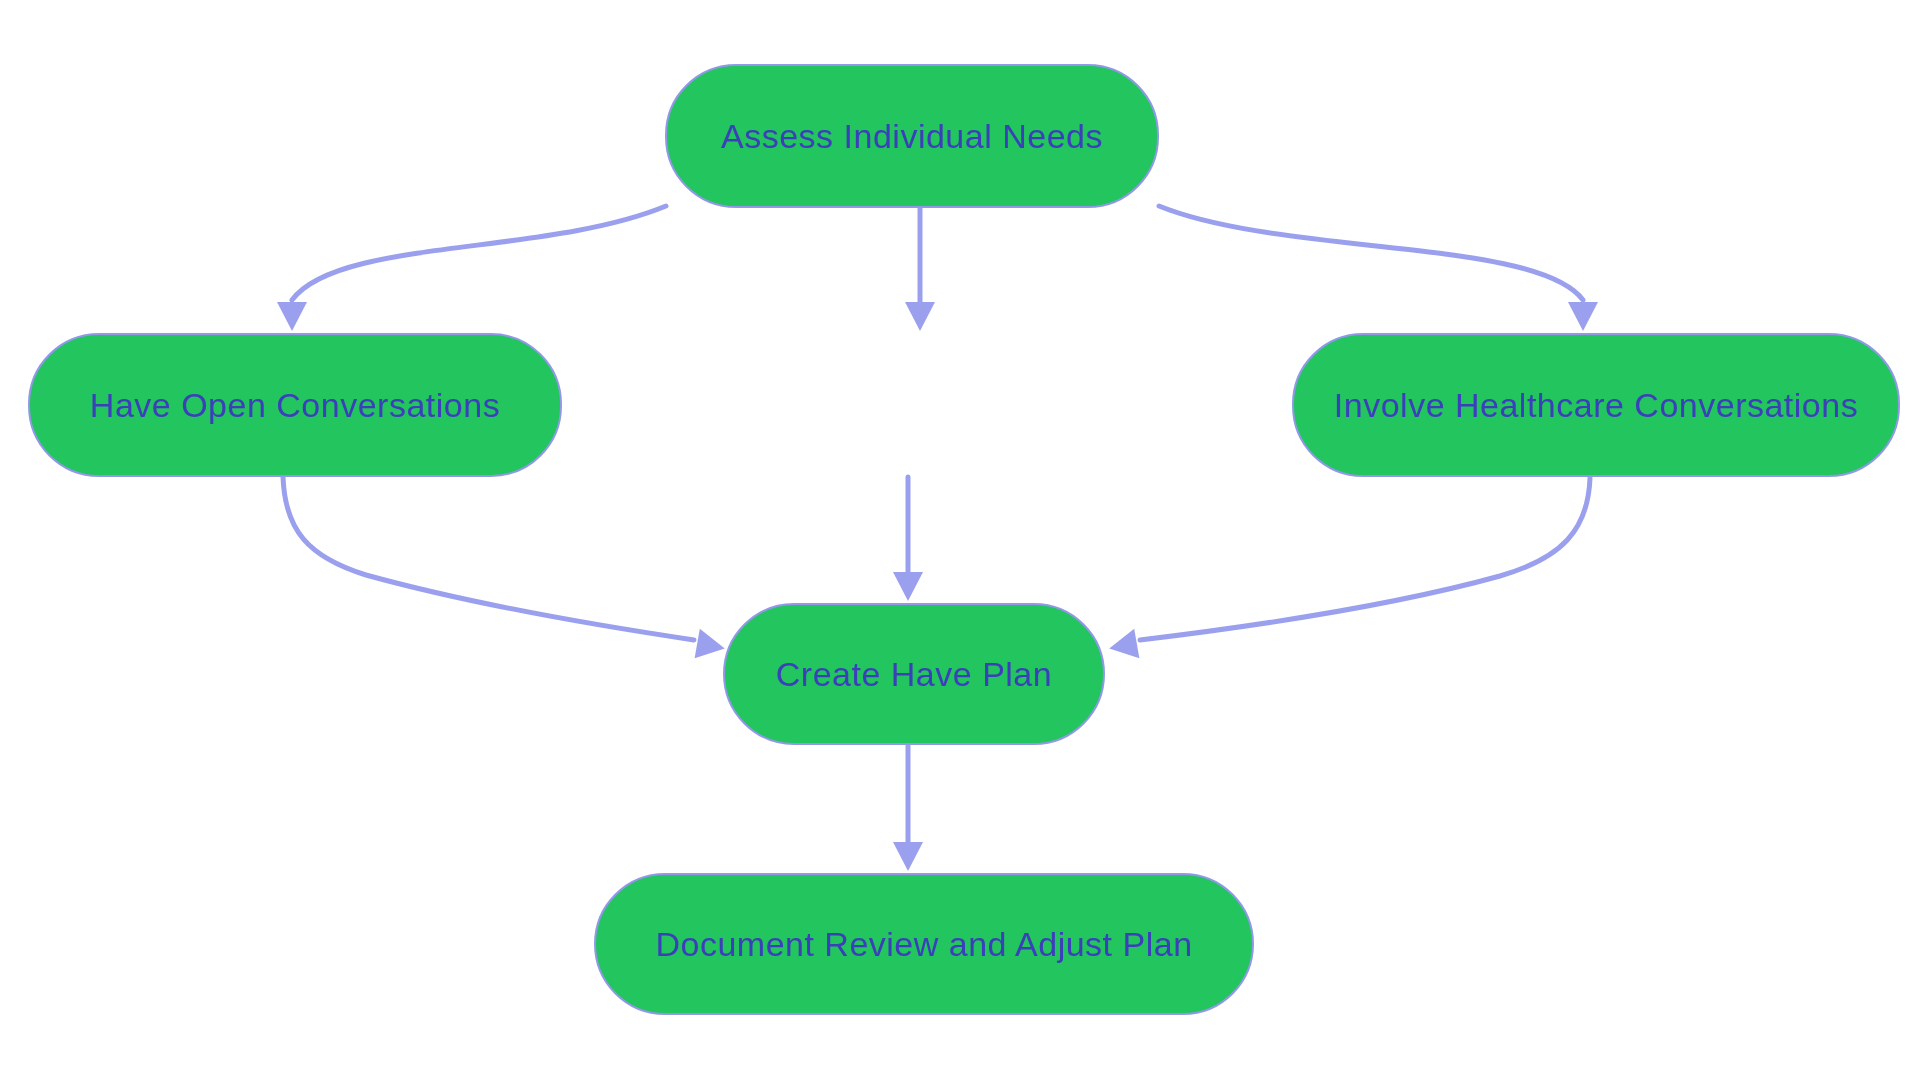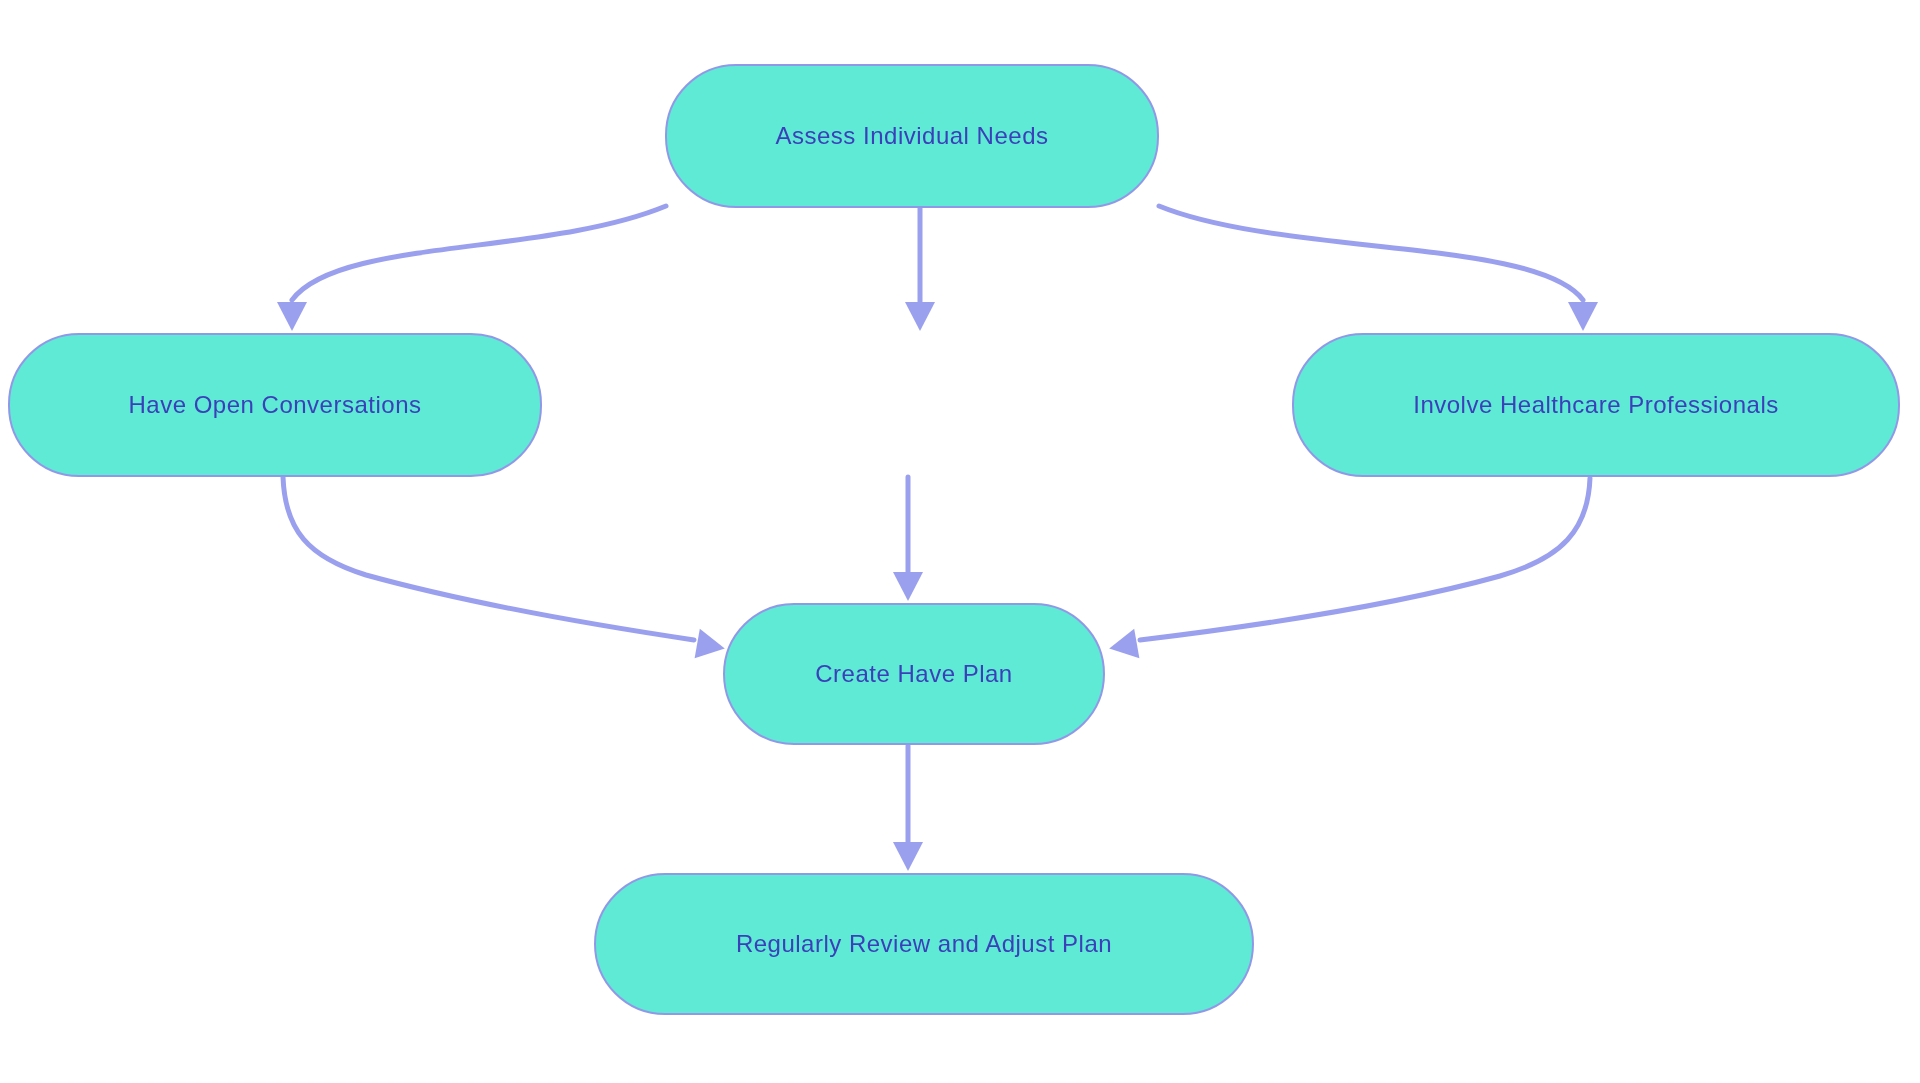--- a/index.html
+++ b/index.html
@@ -29,34 +29,34 @@
     stroke-width: 5;
     stroke-linecap: round;
   }
   .edge-head {
     fill: #9aa0ee;
     stroke: none;
   }
   .node {
     position: absolute;
     box-sizing: border-box;
-    background: #5eead4;
+    background: #22c55e;
     border: 2.5px solid #9298e8;
     border-radius: 71px;
     color: #3b3fba;
-    font-size: 24px;
+    font-size: 34px;
     letter-spacing: 0.5px;
     display: flex;
     align-items: center;
     justify-content: center;
     text-align: right;
     white-space: nowrap;
   }
   .node-assess   { left: 665px;  top: 64px;  width: 494px; height: 144px; }
-  .node-haveopen { left: 8px;   top: 333px; width: 534px; height: 144px; }
+  .node-haveopen { left: 28px;   top: 333px; width: 534px; height: 144px; }
   .node-document { left: 677px;  top: 333px; width: 490px; height: 144px; }
   .node-involve  { left: 1292px; top: 333px; width: 608px; height: 144px; }
   .node-create   { left: 723px;  top: 603px; width: 382px; height: 142px; }
   .node-review   { left: 594px;  top: 873px; width: 660px; height: 142px; }
 </style>
 </head>
 <body>
 
 <div class="canvas">
 
@@ -96,19 +96,19 @@
       <path class="edge-line" d="M 908 746 L 908 842"></path>
       <polygon class="edge-head" points="893,842 923,842 908,871"></polygon>
     </g>
   </svg>
 
   <div class="node node-assess">Assess Individual Needs</div>
 
   <div class="node node-haveopen">Have Open Conversations</div>
 
 
-  <div class="node node-involve">Involve Healthcare Professionals</div>
+  <div class="node node-involve">Involve Healthcare Conversations</div>
 
   <div class="node node-create">Create Have Plan</div>
 
-  <div class="node node-review">Regularly Review and Adjust Plan</div>
+  <div class="node node-review">Document Review and Adjust Plan</div>
 
 </div>
 
 </body></html>

